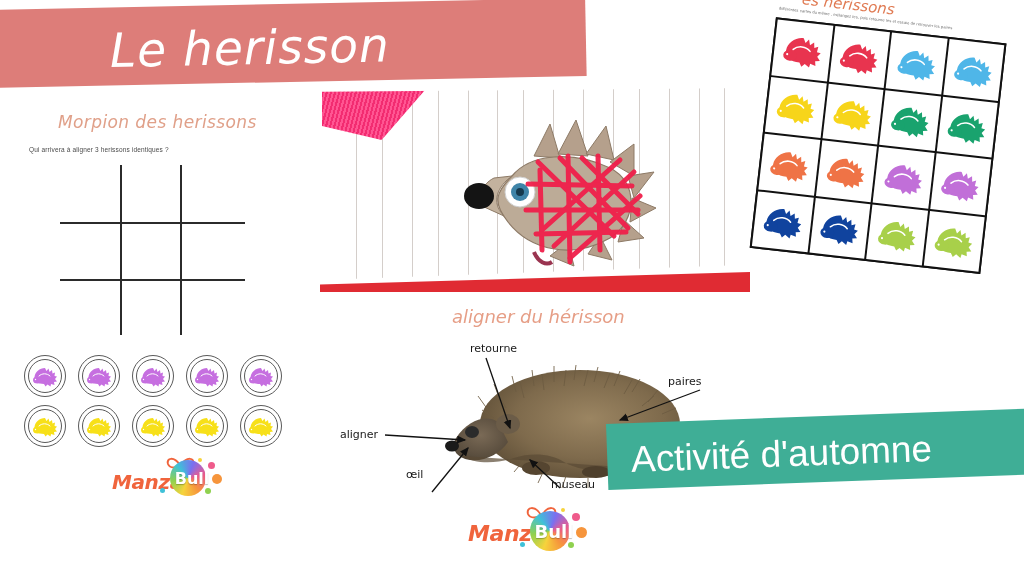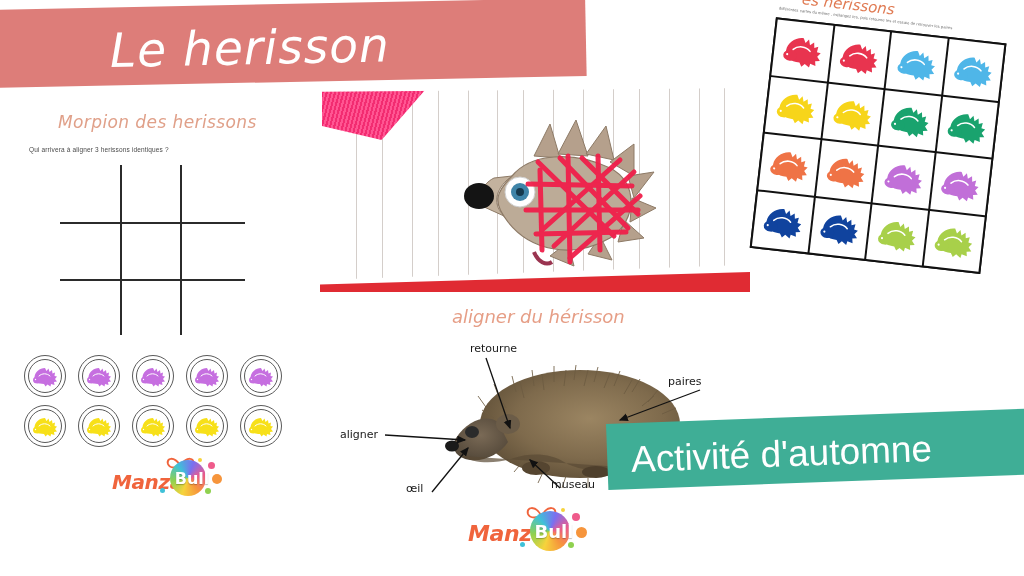--- a/index.html
+++ b/index.html
@@ -577,21 +577,21 @@
     <defs>
       <marker id="a1" markerWidth="8" markerHeight="8" refX="6" refY="3" orient="auto">
         <path d="M0,0 L7,3 L0,6 z" fill="#111"></path>
       </marker>
     </defs>
   </svg>
 
   <div class="anat-label" style="left:470px; top:342px;">retourne</div>
   <div class="anat-label" style="left:668px; top:375px;">paires</div>
   <div class="anat-label" style="left:340px; top:428px;">aligner</div>
-  <div class="anat-label" style="left:406px; top:482px;">œil</div>
+  <div class="anat-label" style="left:406px; top:468px;">œil</div>
   <div class="anat-label" style="left:551px; top:478px;">museau</div>
 
   <div class="logo" style="left:468px; top:508px;">
     <div style="position:relative; width:130px; height:44px;">
       <svg class="bow" style="left:56px; top:-5px;" width="36" height="22" viewBox="0 0 36 22">
         <path d="M17 12 C11 2 2 4 4 11 C6 16 14 15 17 12Z" fill="none" stroke="#f0643c" stroke-width="2"></path>
         <path d="M18 12 C24 2 33 4 31 11 C29 16 21 15 18 12Z" fill="none" stroke="#f0643c" stroke-width="2"></path>
         <path d="M17 12 L14 21 M18 12 L22 21" stroke="#f0643c" stroke-width="2" fill="none"></path>
       </svg>
       <span class="word" style="font-size:22px; position:absolute; left:0; top:13px;">Manza</span>

